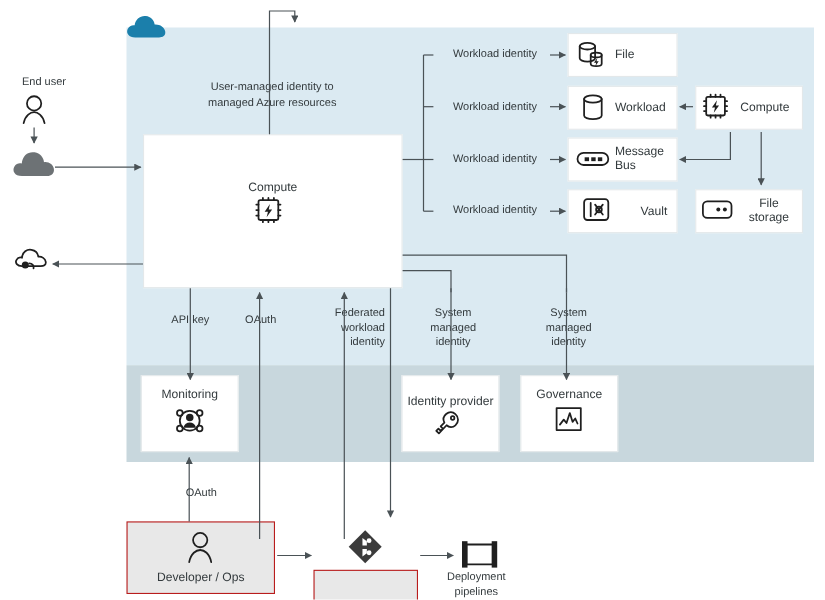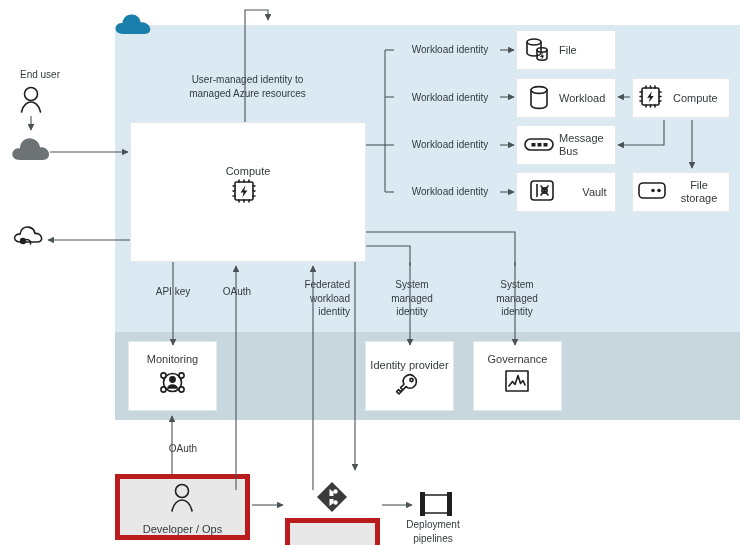--- a/index.html
+++ b/index.html
@@ -13,21 +13,21 @@
   .zone-ops{left:115px;top:332px;width:625px;height:88px;background:#c8d7dd;}
 
   
   .cloudbadge{position:absolute;left:114px;top:6px;width:38px;height:30px;}
 
   
   .box{position:absolute;background:#ffffff;border:1px solid #e3e8ea;
        box-sizing:border-box;}
   .box-lbl{position:absolute;left:0;right:0;text-align:center;
            color:#333a3d;font-size:11px;line-height:13px;}
-  .graybox{position:absolute;background:#e8e8e8;border:5px solid #b91c1c;
+  .graybox{position:absolute;background:#e8e8e8;border:1px solid #b91c1c;
            box-sizing:border-box;}
 
   
   .lbl{position:absolute;color:#333a3d;font-size:10px;line-height:13.5px;
        text-align:center;white-space:pre-line;}
 
   
   svg.layer{position:absolute;left:0;top:0;width:750px;height:545px;
             pointer-events:none;overflow:visible;}
   .ln{stroke:#4a5256;stroke-width:1.1;fill:none;}

